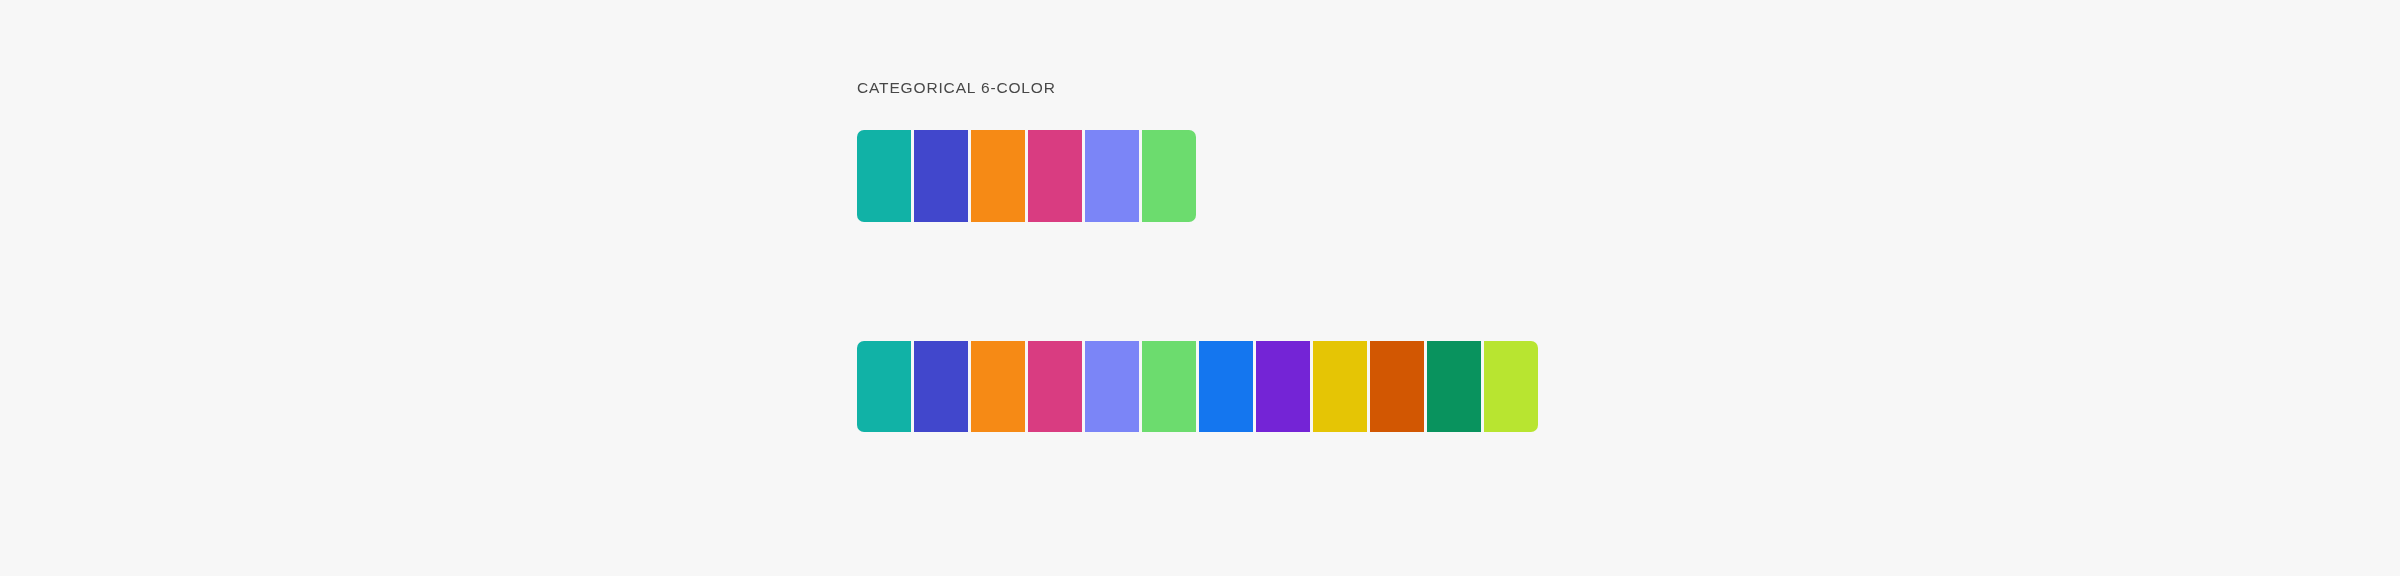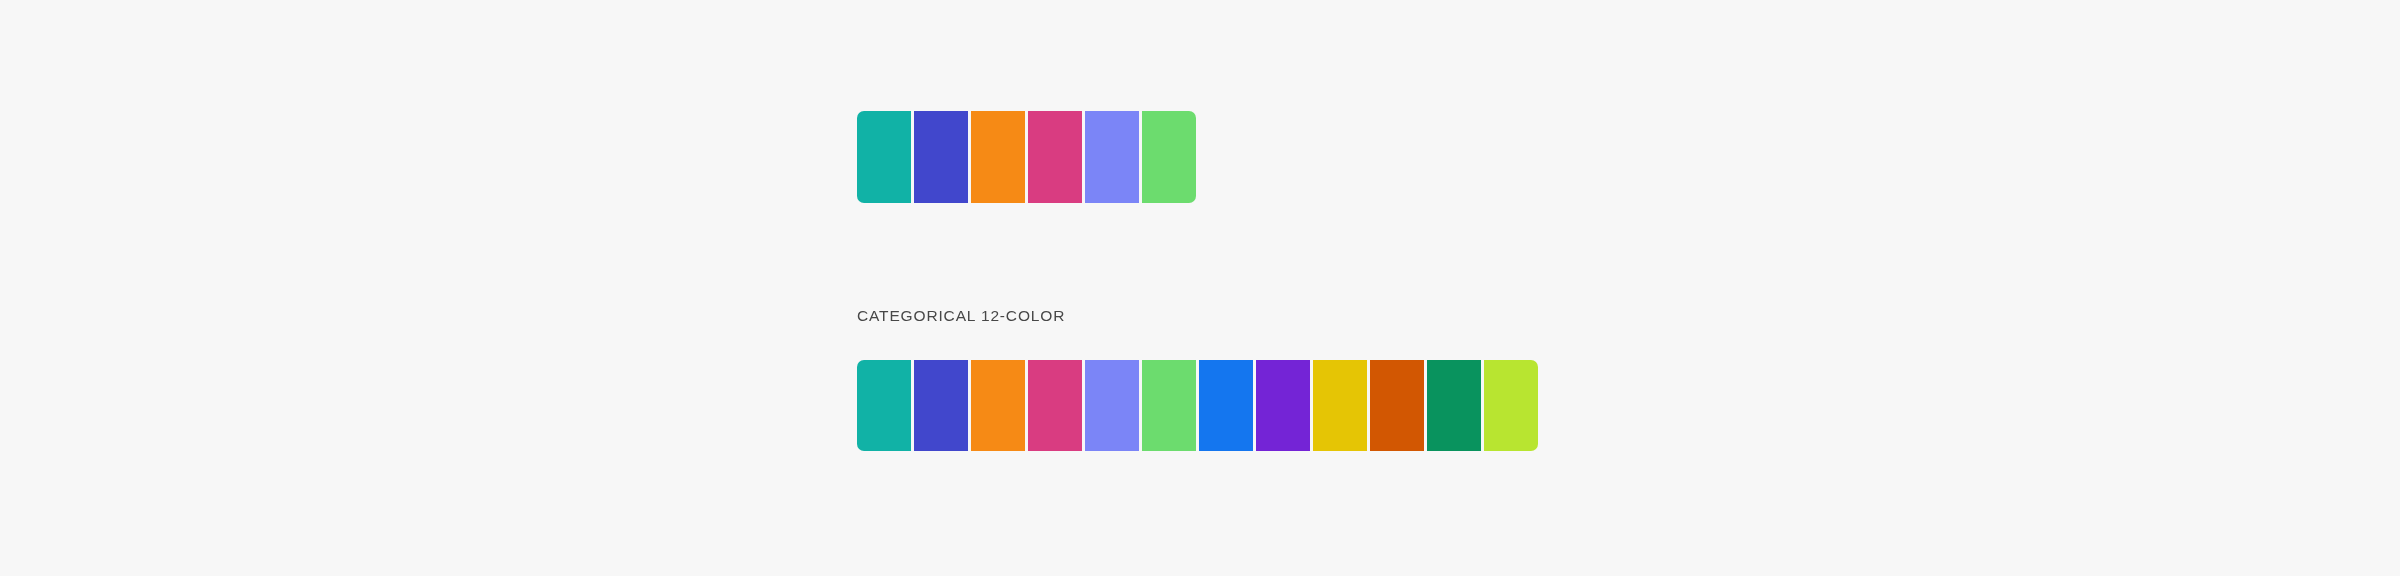--- a/index.html
+++ b/index.html
@@ -66,32 +66,32 @@
     width: 54px;
     flex: 0 0 54px;
   }
 </style>
 </head>
 <body style="background: rgb(247, 247, 247);">
 
 <div class="page" style="background: rgb(247, 247, 247);">
 
   <section class="palette-section" id="section-6">
+    <h2 class="palette-label">CATEGORICAL 6-COLOR</h2>
     <div class="swatch-row">
         <div class="swatch" title="#11b2a6" style="background-color: rgb(17, 178, 166);"></div>
         <div class="swatch" title="#4147cc" style="background-color: rgb(65, 71, 204);"></div>
         <div class="swatch" title="#f68a15" style="background-color: rgb(246, 138, 21);"></div>
         <div class="swatch" title="#d93c81" style="background-color: rgb(217, 60, 129);"></div>
         <div class="swatch" title="#7b85f7" style="background-color: rgb(123, 133, 247);"></div>
         <div class="swatch" title="#6cdc6e" style="background-color: rgb(108, 220, 110);"></div>
       </div>
   </section>
 
   <section class="palette-section" id="section-12">
-    <h2 class="palette-label">CATEGORICAL 12-COLOR</h2>
     <div class="swatch-row">
         <div class="swatch" title="#11b2a6" style="background-color: rgb(17, 178, 166);"></div>
         <div class="swatch" title="#4147cc" style="background-color: rgb(65, 71, 204);"></div>
         <div class="swatch" title="#f68a15" style="background-color: rgb(246, 138, 21);"></div>
         <div class="swatch" title="#d93c81" style="background-color: rgb(217, 60, 129);"></div>
         <div class="swatch" title="#7b85f7" style="background-color: rgb(123, 133, 247);"></div>
         <div class="swatch" title="#6cdc6e" style="background-color: rgb(108, 220, 110);"></div>
         <div class="swatch" title="#1476ef" style="background-color: rgb(20, 118, 239);"></div>
         <div class="swatch" title="#7424d6" style="background-color: rgb(116, 36, 214);"></div>
         <div class="swatch" title="#e5c505" style="background-color: rgb(229, 197, 5);"></div>

